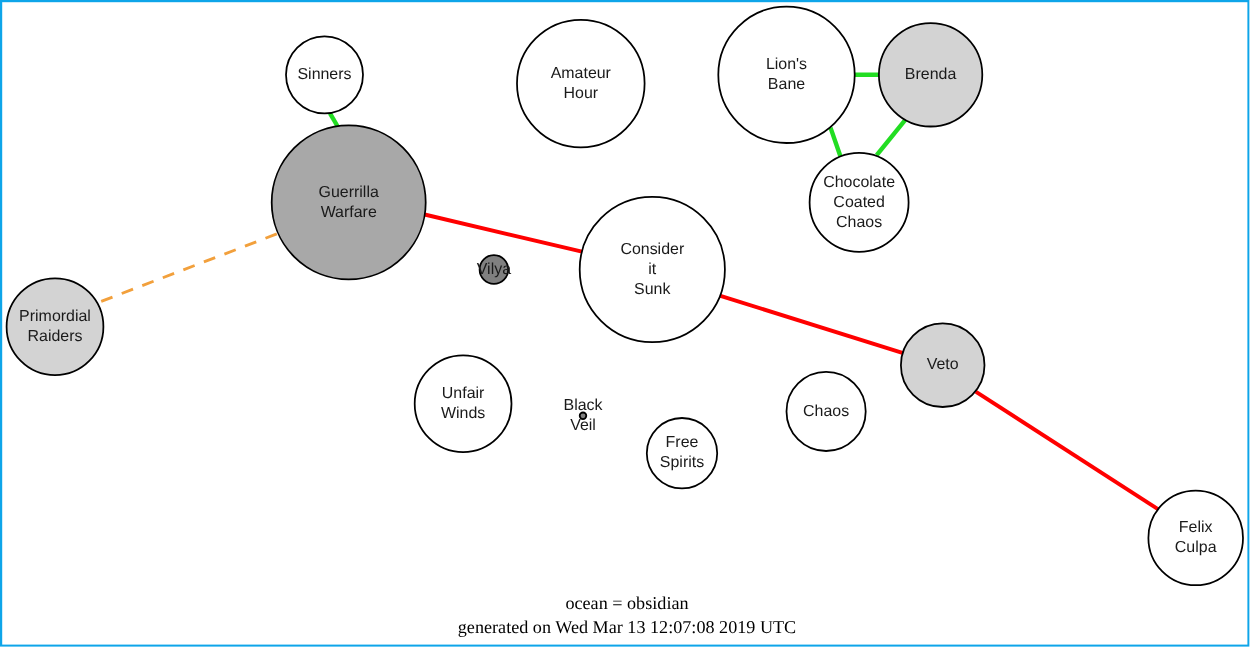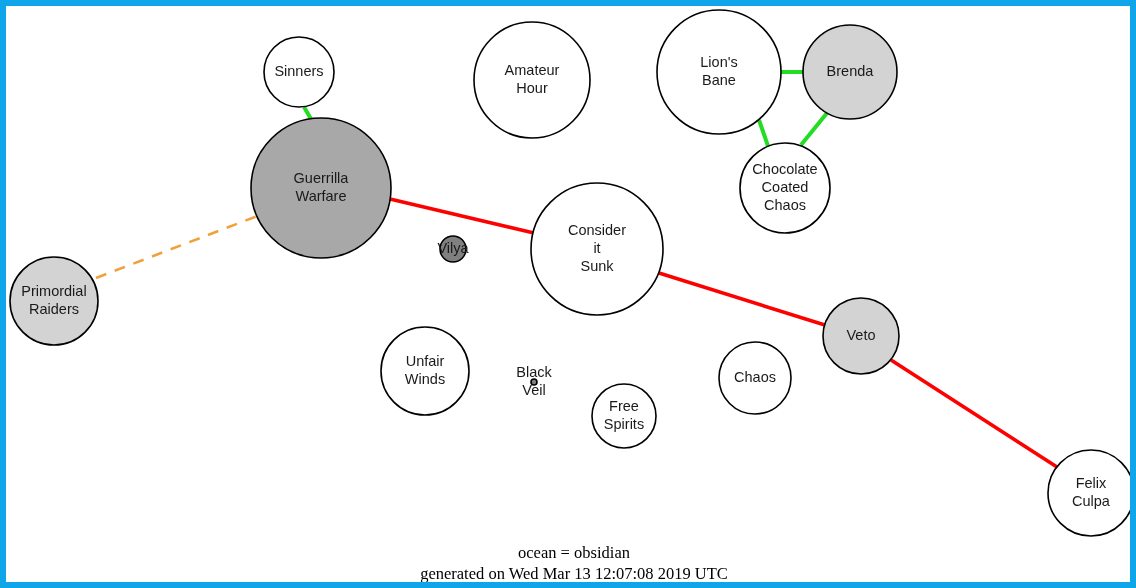--- a/index.html
+++ b/index.html
@@ -8,21 +8,21 @@
     background: #ffffff;
   }
   body {
     font-family: "Liberation Sans", sans-serif;
   }
   #graph-page {
     position: relative;
     width: 1136px;
     height: 588px;
     background: #ffffff;
-    border: 6px solid #0ea5e9;
+    border: 2px solid #0ea5e9;
     box-sizing: border-box;
     overflow: hidden;
   }
   svg#graph-canvas {
     display: block;
     width: 1136px;
     height: 588px;
   }
   .node-circle {
     stroke: #000000;

